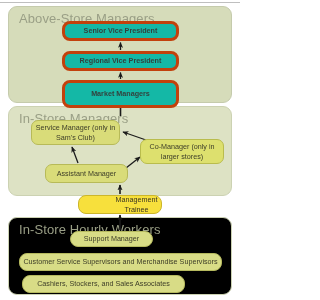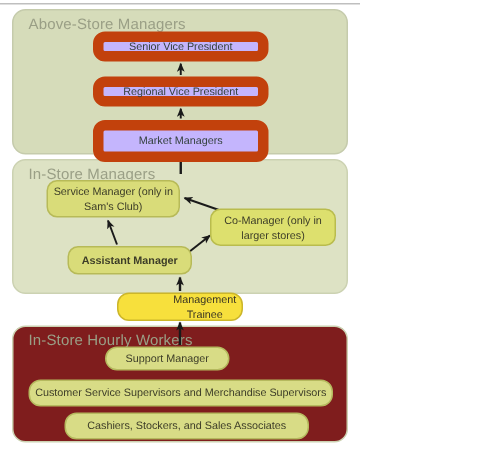--- a/index.html
+++ b/index.html
@@ -30,50 +30,51 @@
     background:#d6dcba;
     border:1px solid #c5cbac;
   }
   .panel-instore{
     left:8px;top:106px;width:224px;height:90px;
     background:#dde2c4;
     border:1px solid #ccd2b2;
   }
   .panel-hourly{
     left:8px;top:217px;width:224px;height:78px;
-    background:#7f1d1d;
+    background:#000000;
     border:1px solid #ccd2b2;
   }
   .panel-label{
     position:absolute;left:10px;top:4px;
-    font-size:10px;
+    font-size:13px;
     color:#9a9f86;
     letter-spacing:.1px;
     white-space:nowrap;
   }
   
   .node{
     position:absolute;
     box-sizing:border-box;
     display:flex;
     align-items:center;
     justify-content:center;
     text-align:center;
     border-radius:7px;
     font-size:7.2px;
     line-height:1.28;
     color:#3a3a32;
     padding:1px 3px;
     z-index:5;
   }
   .node.teal{
-    background:#c4b5fd;
-    border:7px solid #c2410c;
+    background:#14b8a6;
+    border:3px solid #c2410c;
     color:#33413d;
     border-radius:8px;
+    font-weight:bold;
   }
   .node.olive{
     background:#dde06e;
     border:1px solid #b9bc4d;
     color:#3d3d28;
   }
   .node.olive-soft{
     background:#d9dc79;
     border:1px solid #b7ba58;
     color:#3d3d28;
@@ -90,26 +91,26 @@
     color:#3d3d28;
     border-radius:8px;
   }
   
   .n-svp   {left:62px; top:21px;  width:117px;height:20px;}
   .n-rvp   {left:62px; top:51px;  width:117px;height:20px;}
   .n-mm    {left:62px; top:80px;  width:117px;height:28px;}
   
   .n-gm    {left:31px; top:120px; width:89px; height:25px;}
   .n-com   {left:140px;top:139px; width:84px; height:25px;}
-  .n-am    {left:45px; top:164px; width:83px; height:19px;font-weight:bold;}
+  .n-am    {left:45px; top:164px; width:83px; height:19px;}
   .n-mt    {left:78px; top:195px; width:84px; height:19px;padding-left:36px;}
   
   .n-sm    {left:70px; top:231px; width:83px; height:16px;}
   .n-css   {left:19px; top:253px; width:203px;height:18px;}
-  .n-cash  {left:43px; top:275px; width:163px;height:18px;}
+  .n-cash  {left:22px; top:275px; width:163px;height:18px;}
 
   svg.links{
     position:absolute;left:0;top:0;width:240px;height:300px;
     z-index:3;pointer-events:none;
   }
 </style>
 </head>
 <body>
 
 <div id="chart">

